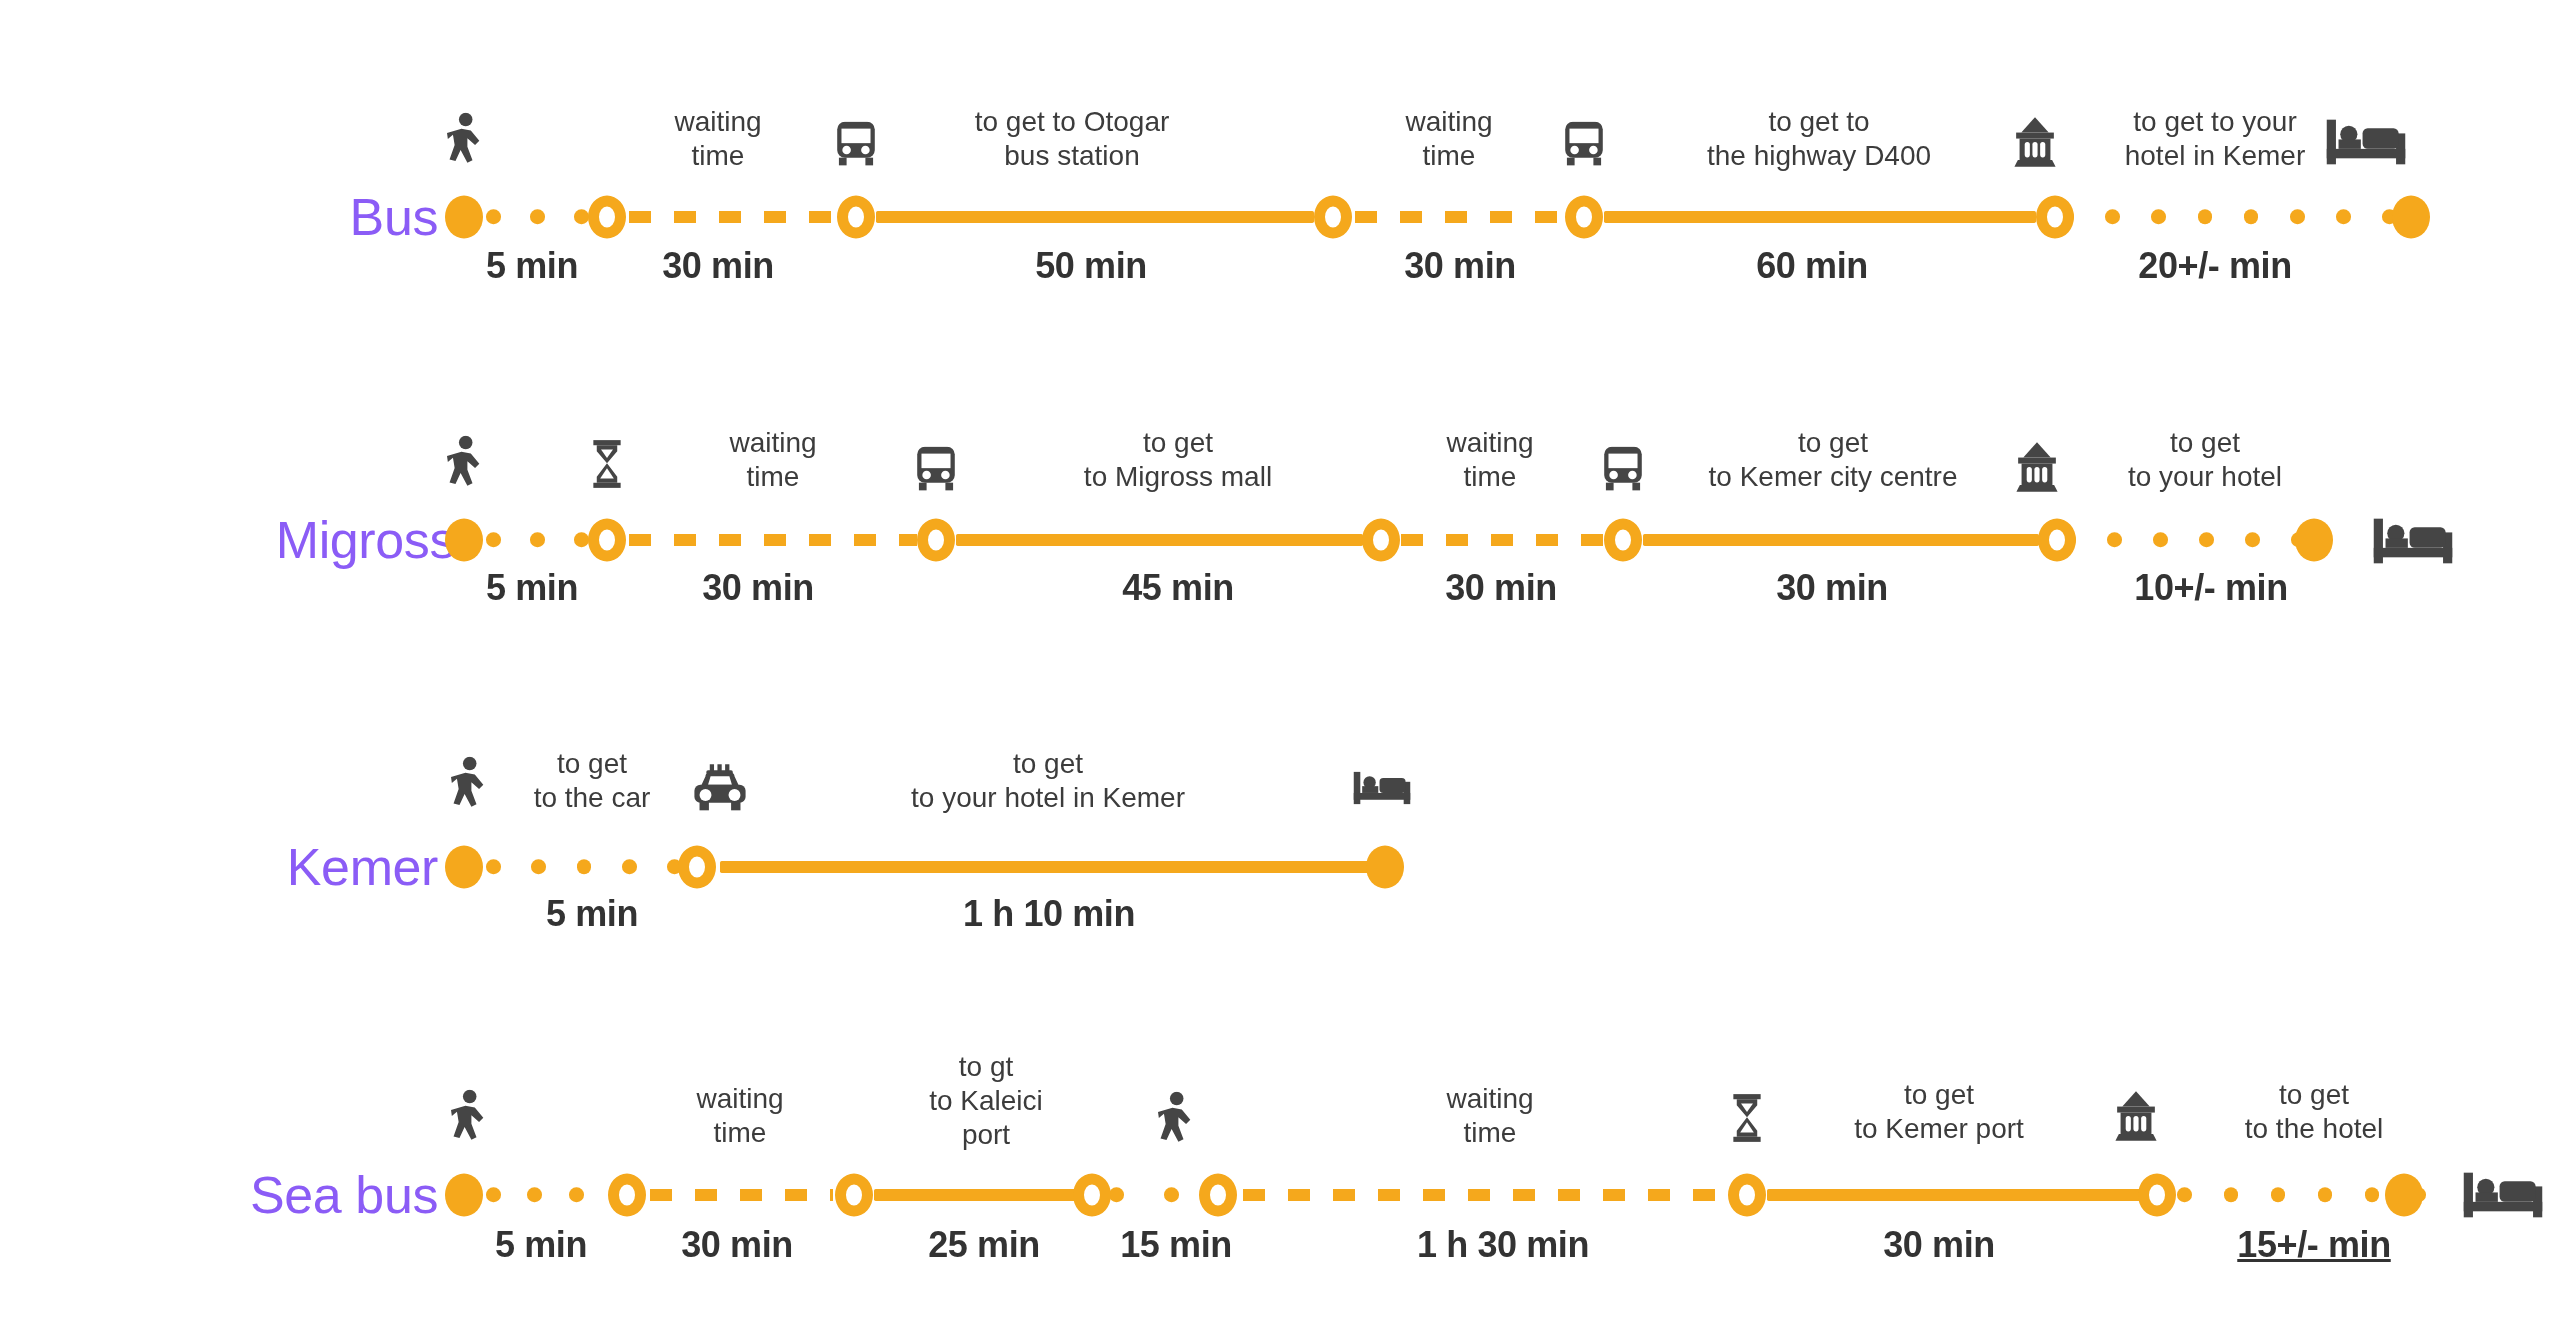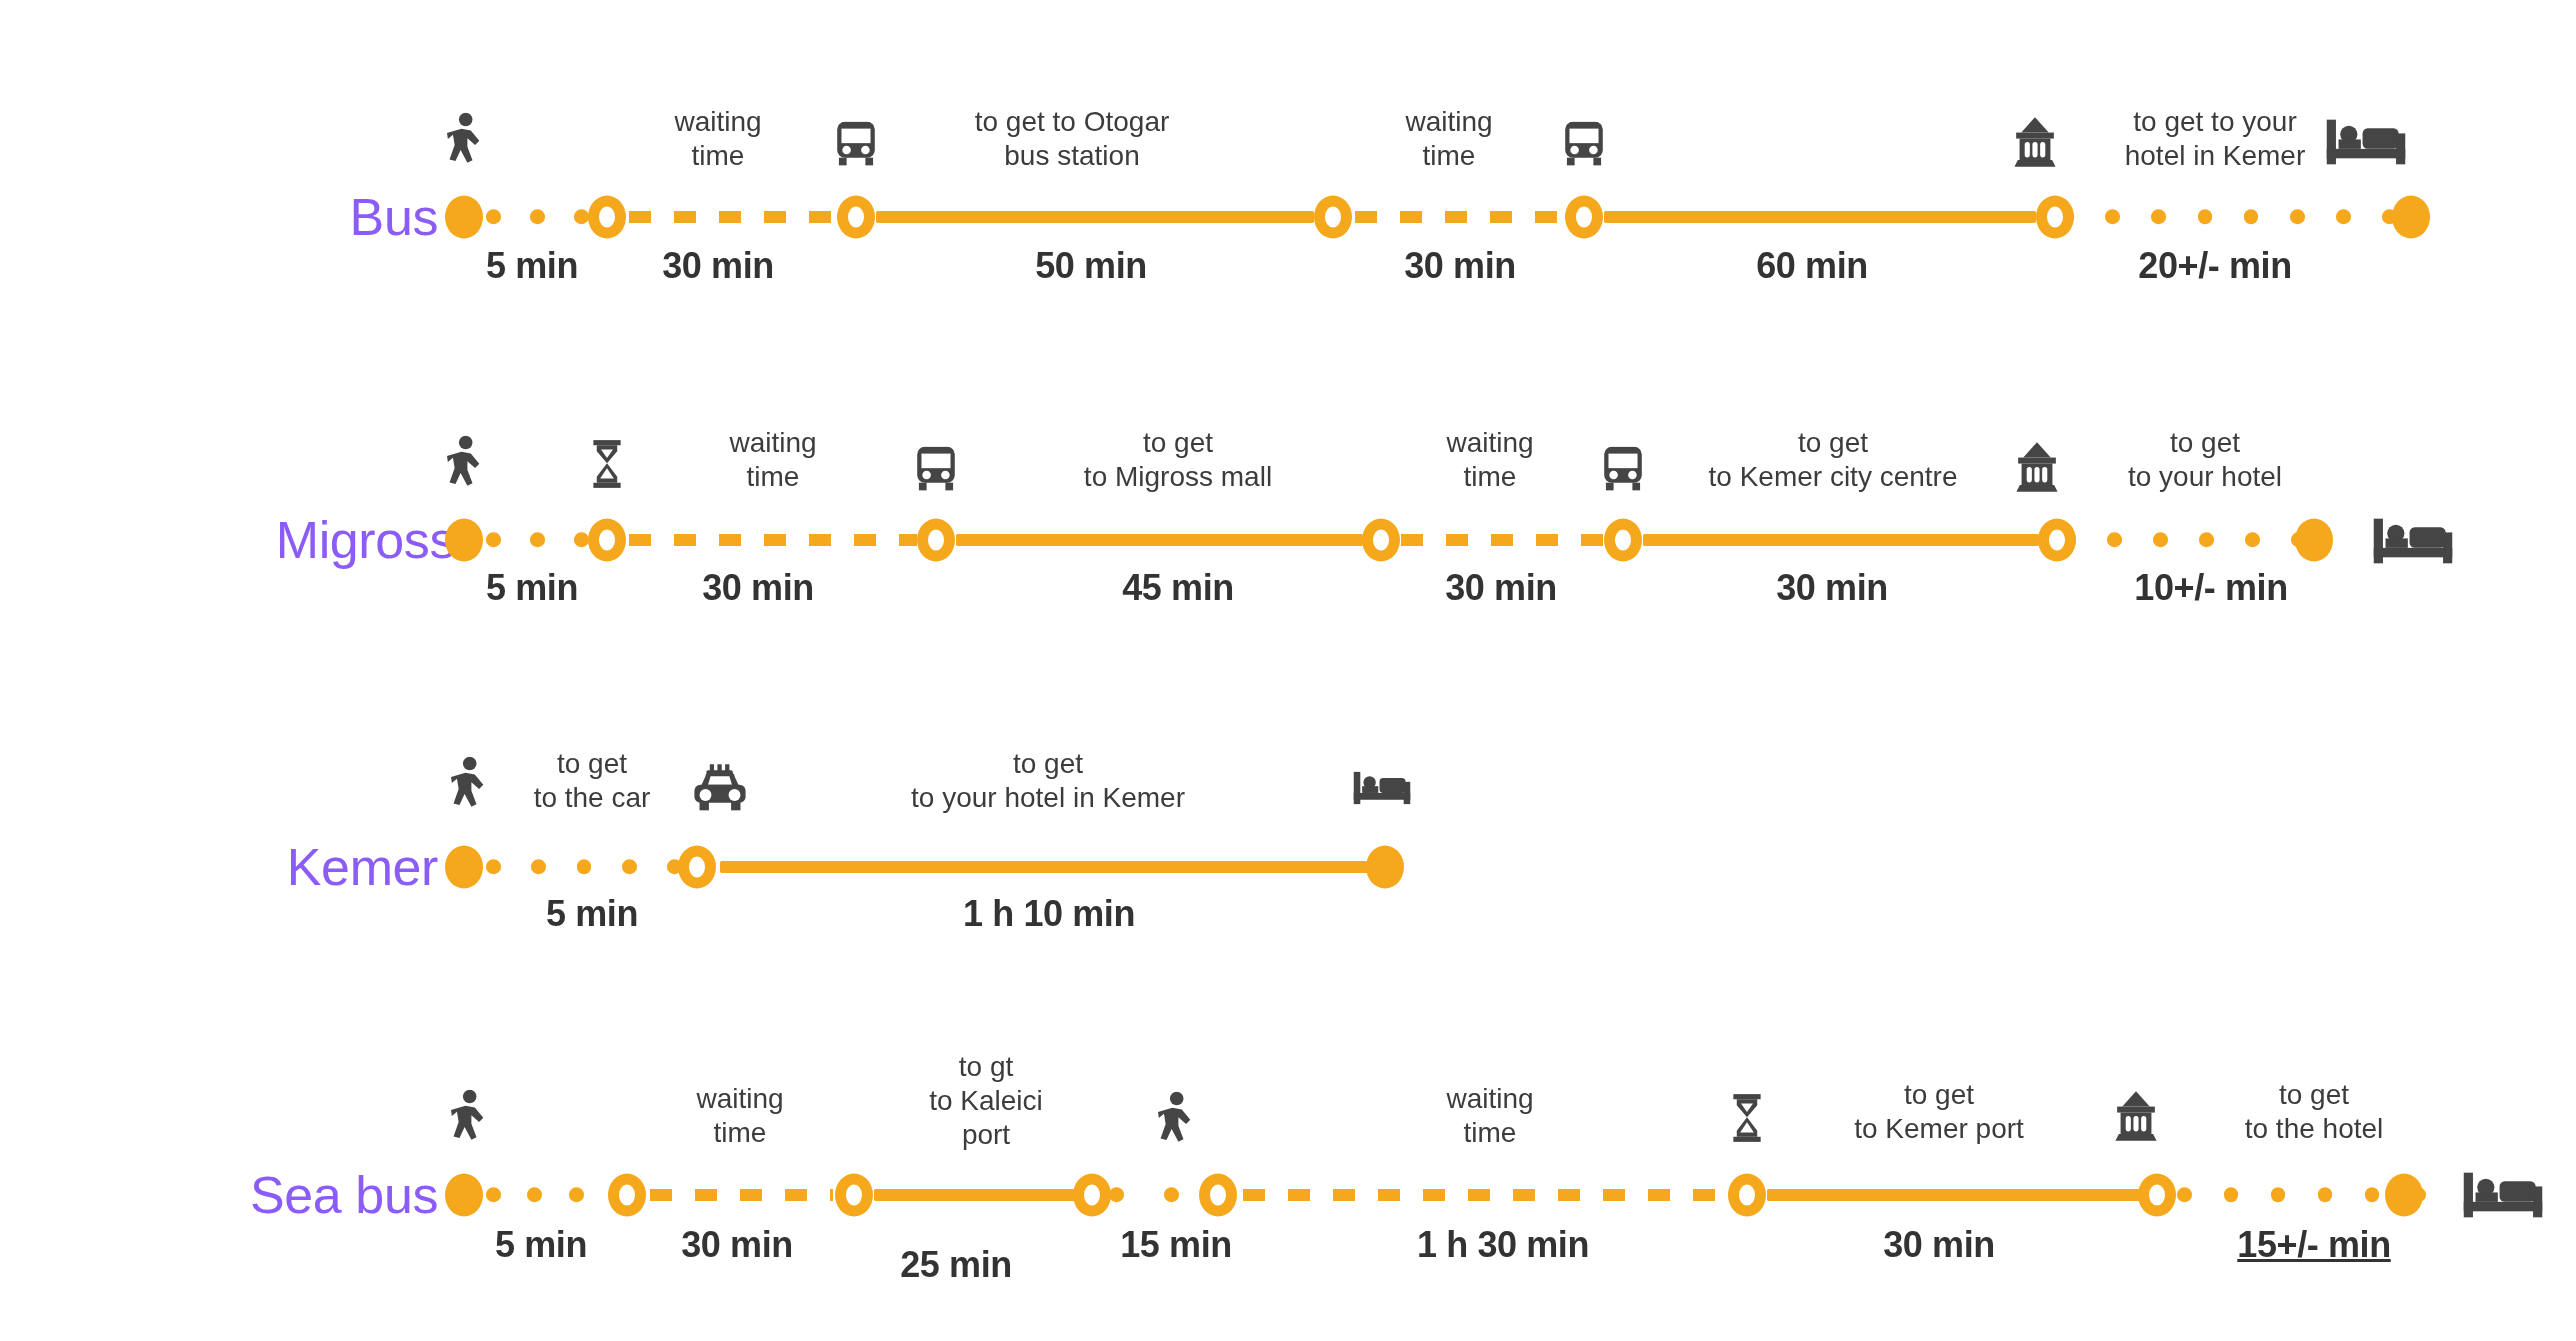--- a/index.html
+++ b/index.html
@@ -154,20 +154,22 @@
     <div class="node hollow" style="left:1584px;top:217px;"></div>
     <div class="node hollow" style="left:2055px;top:217px;"></div>
     <div class="node filled" style="left:2411px;top:217px;"></div>
 
     <div class="seg-caption" style="left:718px;top:105px;">waiting
 time</div>
     <div class="seg-caption" style="left:1072px;top:105px;">to get to Otogar
 bus station</div>
     <div class="seg-caption" style="left:1449px;top:105px;">waiting
 time</div>
+    <div class="seg-caption" style="left:1819px;top:105px;">to get to
+the highway D400</div>
     <div class="seg-caption" style="left:2215px;top:105px;">to get to your
 hotel in Kemer</div>
 
     <div class="seg-duration" style="left:532px;top:245px;">5 min</div>
     <div class="seg-duration" style="left:718px;top:245px;">30 min</div>
     <div class="seg-duration" style="left:1091px;top:245px;">50 min</div>
     <div class="seg-duration" style="left:1460px;top:245px;">30 min</div>
     <div class="seg-duration" style="left:1812px;top:245px;">60 min</div>
     <div class="seg-duration" style="left:2215px;top:245px;">20+/- min</div>
   </div>
@@ -422,21 +424,21 @@
 port</div>
     <div class="seg-caption" style="left:1490px;top:112px;">waiting
 time</div>
     <div class="seg-caption" style="left:1939px;top:108px;">to get
 to Kemer port</div>
     <div class="seg-caption" style="left:2314px;top:108px;">to get
 to the hotel</div>
 
     <div class="seg-duration" style="left:541px;top:254px;">5 min</div>
     <div class="seg-duration" style="left:737px;top:254px;">30 min</div>
-    <div class="seg-duration" style="left:956px;top:254px;margin-top:20px;">25 min</div>
+    <div class="seg-duration" style="left:984px;top:254px;">25 min</div>
     <div class="seg-duration" style="left:1176px;top:254px;">15 min</div>
     <div class="seg-duration" style="left:1503px;top:254px;">1 h 30 min</div>
     <div class="seg-duration" style="left:1939px;top:254px;">30 min</div>
     <div class="seg-duration" style="left:2314px;top:254px;text-decoration:underline;">15+/- min</div>
   </div>
 
 </div>
 
 
 </body></html>

